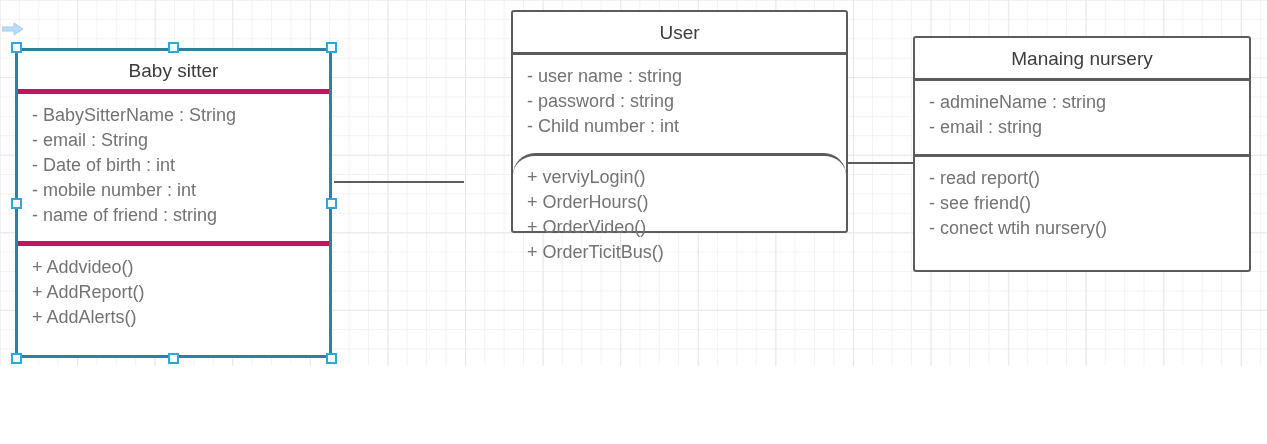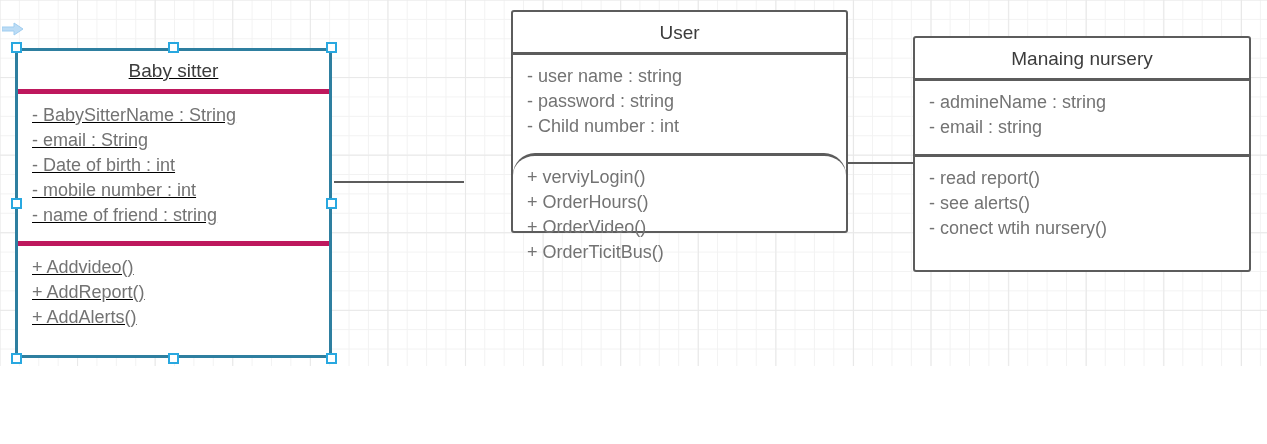--- a/index.html
+++ b/index.html
@@ -72,21 +72,20 @@
     font-size: 18px;
     color: #737373;
     line-height: 25px;
     white-space: nowrap;
   }
 
   
   .uml-box.selected {
     border: 3px solid #2e7fa0;
     border-radius: 0;
-    text-decoration: underline;
   }
   .uml-box.selected .uml-compartment {
     border-top: 5px solid #be185d;
   }
 
   
   .handle {
     position: absolute;
     width: 11px;
     height: 11px;
@@ -165,18 +164,18 @@
   <div class="uml-box" style="left:913px; top:36px; width:338px; height:236px;">
     <div class="uml-title" style="padding-top:11px; height:40px;">Manaing nursery</div>
 
     <div class="uml-compartment" style="height:76px;">
       <div class="uml-row">- admineName : string</div>
       <div class="uml-row">- email : string</div>
     </div>
 
     <div class="uml-compartment" style="height:116px;">
       <div class="uml-row">- read report()</div>
-      <div class="uml-row">- see alerts()</div>
+      <div class="uml-row">- see friend()</div>
       <div class="uml-row">- conect wtih nursery()</div>
     </div>
   </div>
 
 </div>
 
 </body></html>

